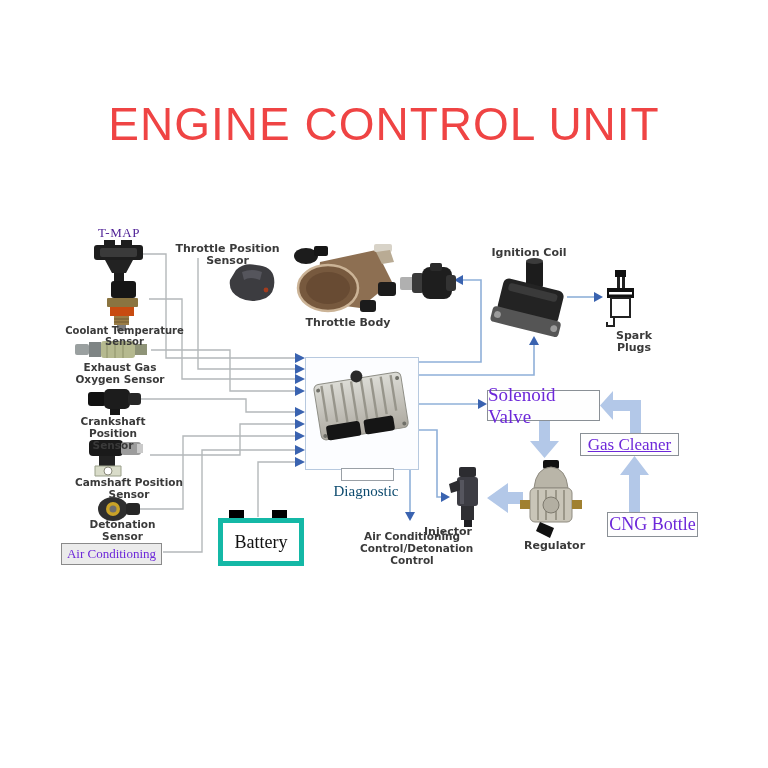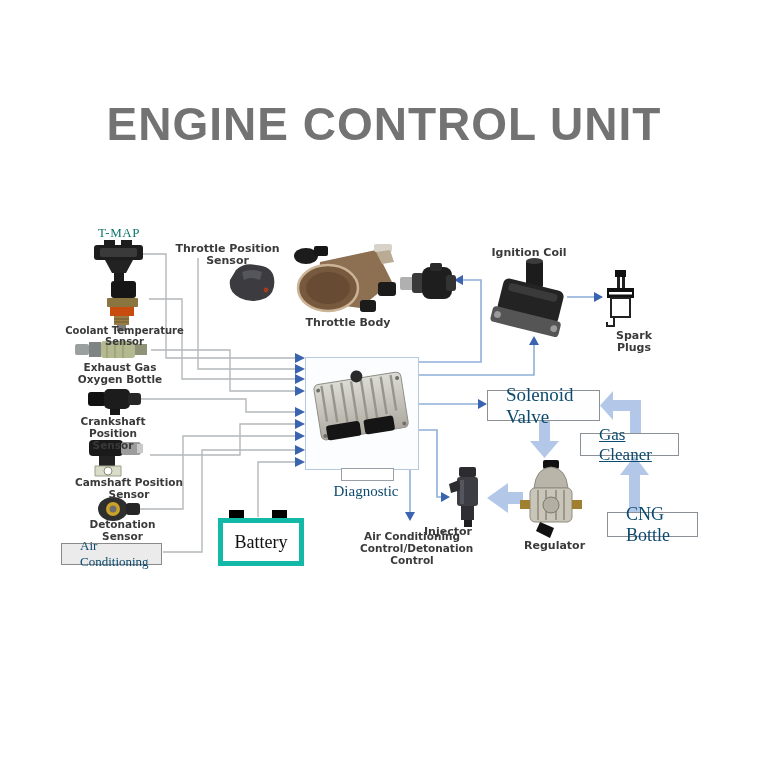--- a/index.html
+++ b/index.html
@@ -1,28 +1,28 @@
 <!DOCTYPE html>
 <html><head>
 <meta charset="utf-8">
 <style>
   html,body{margin:0;padding:0;background:#fff;}
   #stage{position:relative;width:768px;height:768px;background:#ffffff;overflow:hidden;
          font-family:"DejaVu Sans","Liberation Sans",sans-serif;}
   #title{position:absolute;left:0;top:97px;width:768px;text-align:center;
-         font-family:"Liberation Sans",sans-serif;font-weight:bold;font-size:46px;
-         letter-spacing:1px;color:#737373;white-space:nowrap;}
+         font-family:"Liberation Sans",sans-serif;font-weight:normal;font-size:46px;
+         letter-spacing:1px;color:#ef4444;white-space:nowrap;}
   .lbl{position:absolute;text-align:center;font-weight:bold;font-size:10.5px;
        color:#3a3a3a;line-height:1.12;white-space:pre-line;z-index:3;}
   .serif{font-family:"Liberation Serif","DejaVu Serif",serif;font-weight:normal;}
   .wires{position:absolute;left:0;top:0;z-index:1;}
   .icon{position:absolute;z-index:2;}
   .boxlbl{position:absolute;z-index:2;display:flex;align-items:center;justify-content:center;
-          font-family:"Liberation Serif","DejaVu Serif",serif;color:#0c4a6e;background:#fefefe;
-          border:1.5px solid #8a9096;box-sizing:border-box;padding-left:18px;}
+          font-family:"Liberation Serif","DejaVu Serif",serif;color:#6d28d9;background:#fefefe;
+          border:1.5px solid #8a9096;box-sizing:border-box;}
   #ecu-box{position:absolute;left:305px;top:357px;width:114px;height:113px;
            border:1.5px solid #b7c9df;background:#fcfdff;box-sizing:border-box;z-index:2;}
   #diag-stub{position:absolute;left:341px;top:468px;width:53px;height:13px;
              border:1.5px solid #9aa0a6;background:#fff;box-sizing:border-box;z-index:2;}
   #ac-box{left:61px;top:543px;width:101px;height:22px;font-size:13px;background:#ebebeb;
           border:1px solid #8a8a8a;}
   #solenoid-box{left:487px;top:390px;width:113px;height:31px;font-size:19px;}
   #gascleaner-box{left:580px;top:433px;width:99px;height:23px;font-size:17px;text-decoration:underline;}
   #cng-box{left:607px;top:512px;width:91px;height:25px;font-size:18px;}
   #battery-box{position:absolute;left:218px;top:518px;width:86px;height:48px;z-index:2;
@@ -247,25 +247,25 @@
   <div id="cng-box" class="boxlbl">
     <span>CNG Bottle</span>
   </div>
 
   <div class="term" style="left:229px;top:510px"></div>
   <div class="term" style="left:272px;top:510px"></div>
   <div id="battery-box">
     <span>Battery</span>
   </div>
 
-  <div class="lbl serif" style="left:94px;top:226px;width:50px;font-size:13px;color:#0f766e;letter-spacing:0.5px">T-MAP</div>
+  <div class="lbl serif" style="left:94px;top:226px;width:50px;font-size:13px;color:#4c1d95;letter-spacing:0.5px">T-MAP</div>
   <div class="lbl" style="left:165px;top:243px;width:125px;font-size:11px">Throttle Position Sensor</div>
   <div class="lbl" style="left:52px;top:325px;width:145px;font-size:10px">Coolant Temperature Sensor</div>
   <div class="lbl" style="left:70px;top:362px;width:100px">Exhaust Gas
-Oxygen Bottle</div>
+Oxygen Sensor</div>
   <div class="lbl" style="left:58px;top:416px;width:110px">Crankshaft Position
 Sensor</div>
   <div class="lbl" style="left:74px;top:477px;width:110px">Camshaft Position
 Sensor</div>
   <div class="lbl" style="left:85px;top:519px;width:75px">Detonation
 Sensor</div>
   <div class="lbl" style="left:305px;top:317px;width:86px;font-size:11px">Throttle Body</div>
   <div class="lbl" style="left:490px;top:247px;width:78px;font-size:11px">Ignition Coil</div>
   <div class="lbl" style="left:598px;top:330px;width:72px;font-size:11px">Spark Plugs</div>
   <div class="lbl" style="left:424px;top:526px;width:48px;font-size:11px">Injector</div>

